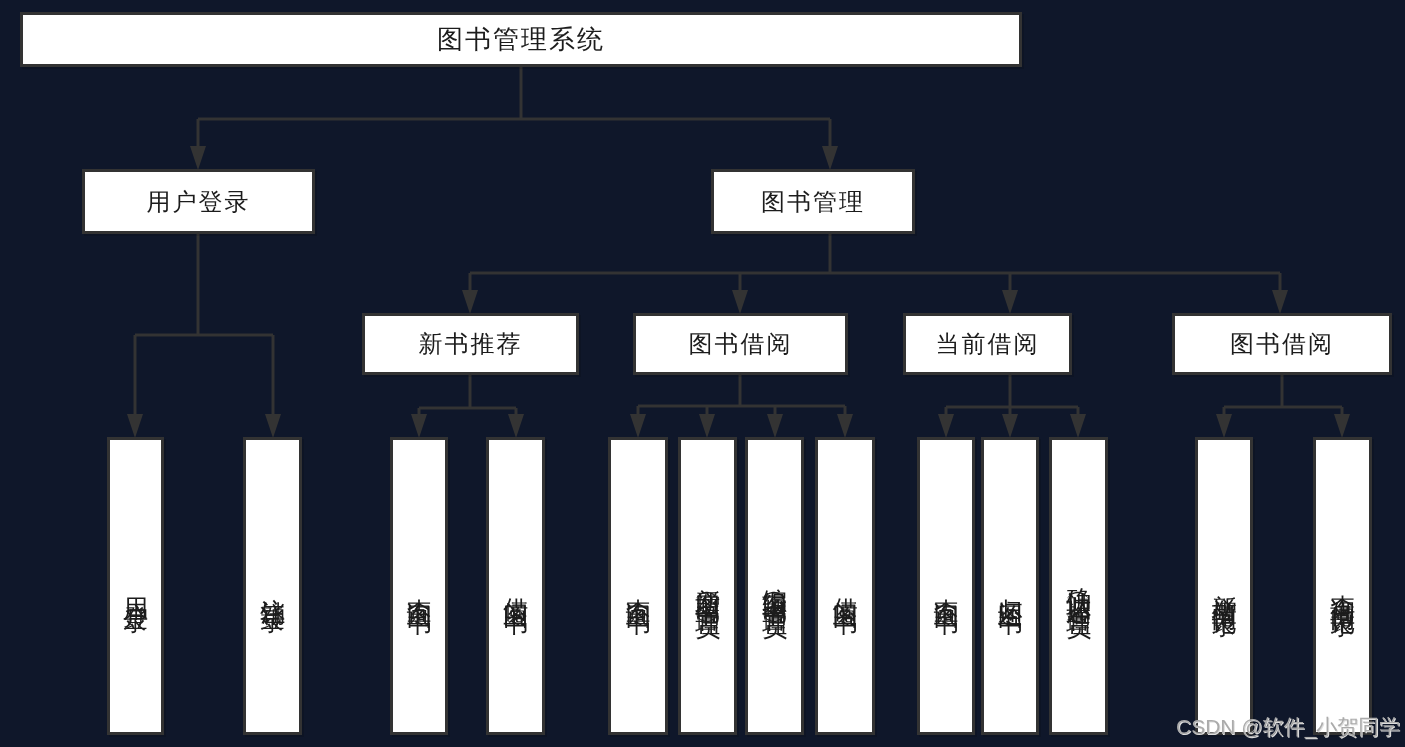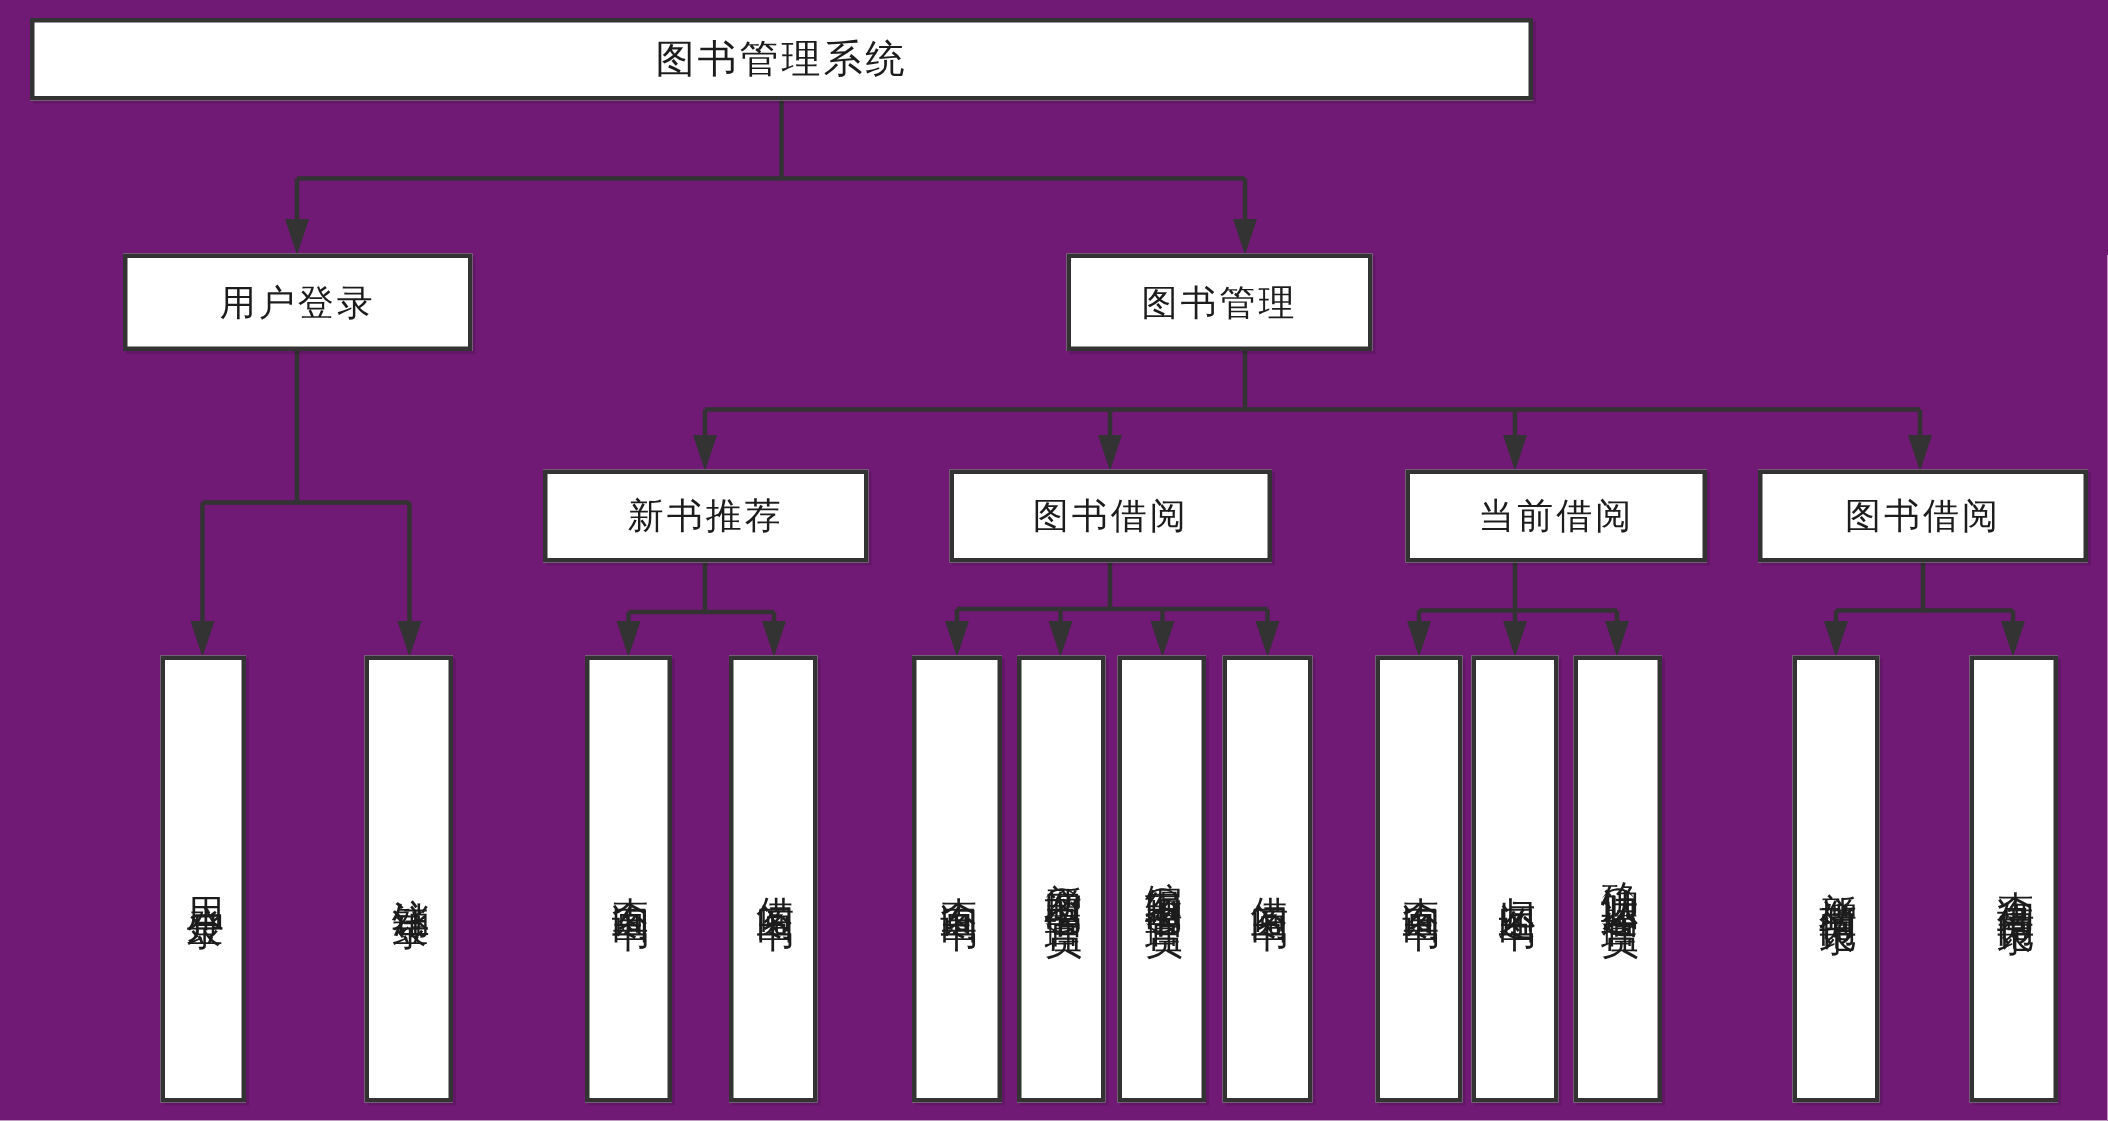--- a/index.html
+++ b/index.html
@@ -1,20 +1,20 @@
 <!DOCTYPE html>
 <html><head>
 <meta charset="utf-8">
 <style>
   html, body { margin: 0; padding: 0; background: #ffffff; }
   .canvas {
     position: relative;
     width: 1405px;
     height: 747px;
-    background: #701a75;
+    background: #0f172a;
     font-family: "Liberation Sans", sans-serif;
     overflow: hidden;
   }
   .connectors {
     position: absolute;
     left: 0; top: 0;
     width: 1405px; height: 747px;
     z-index: 1;
   }
   .node {
@@ -104,21 +104,21 @@
   <div class="node lvl-mid" style="left:711px; top:169px; width:204px; height:65px;">
     <span>图书管理</span>
   </div>
 
   <div class="node lvl-mid" style="left:362px; top:313px; width:217px; height:62px;">
     <span>新书推荐</span>
   </div>
   <div class="node lvl-mid" style="left:633px; top:313px; width:215px; height:62px;">
     <span>图书借阅</span>
   </div>
-  <div class="node lvl-mid" style="left:937px; top:313px; width:201px; height:62px;">
+  <div class="node lvl-mid" style="left:903px; top:313px; width:169px; height:62px;">
     <span>当前借阅</span>
   </div>
   <div class="node lvl-mid" style="left:1172px; top:313px; width:220px; height:62px;">
     <span>图书借阅</span>
   </div>
 
   <div class="node vert" style="left:107px; top:437px; width:57px; height:298px;">
     <span>用户登录</span>
   </div>
   <div class="node vert" style="left:243px; top:437px; width:59px; height:298px;">
@@ -155,14 +155,15 @@
     <span>确认归还（管理员）</span>
   </div>
 
   <div class="node vert" style="left:1195px; top:437px; width:58px; height:298px;">
     <span>新增借阅记录</span>
   </div>
   <div class="node vert" style="left:1313px; top:437px; width:59px; height:298px;">
     <span>查询借阅记录</span>
   </div>
 
+  <div class="watermark">CSDN @软件_小贺同学</div>
 
 </div>
 
 </body></html>

